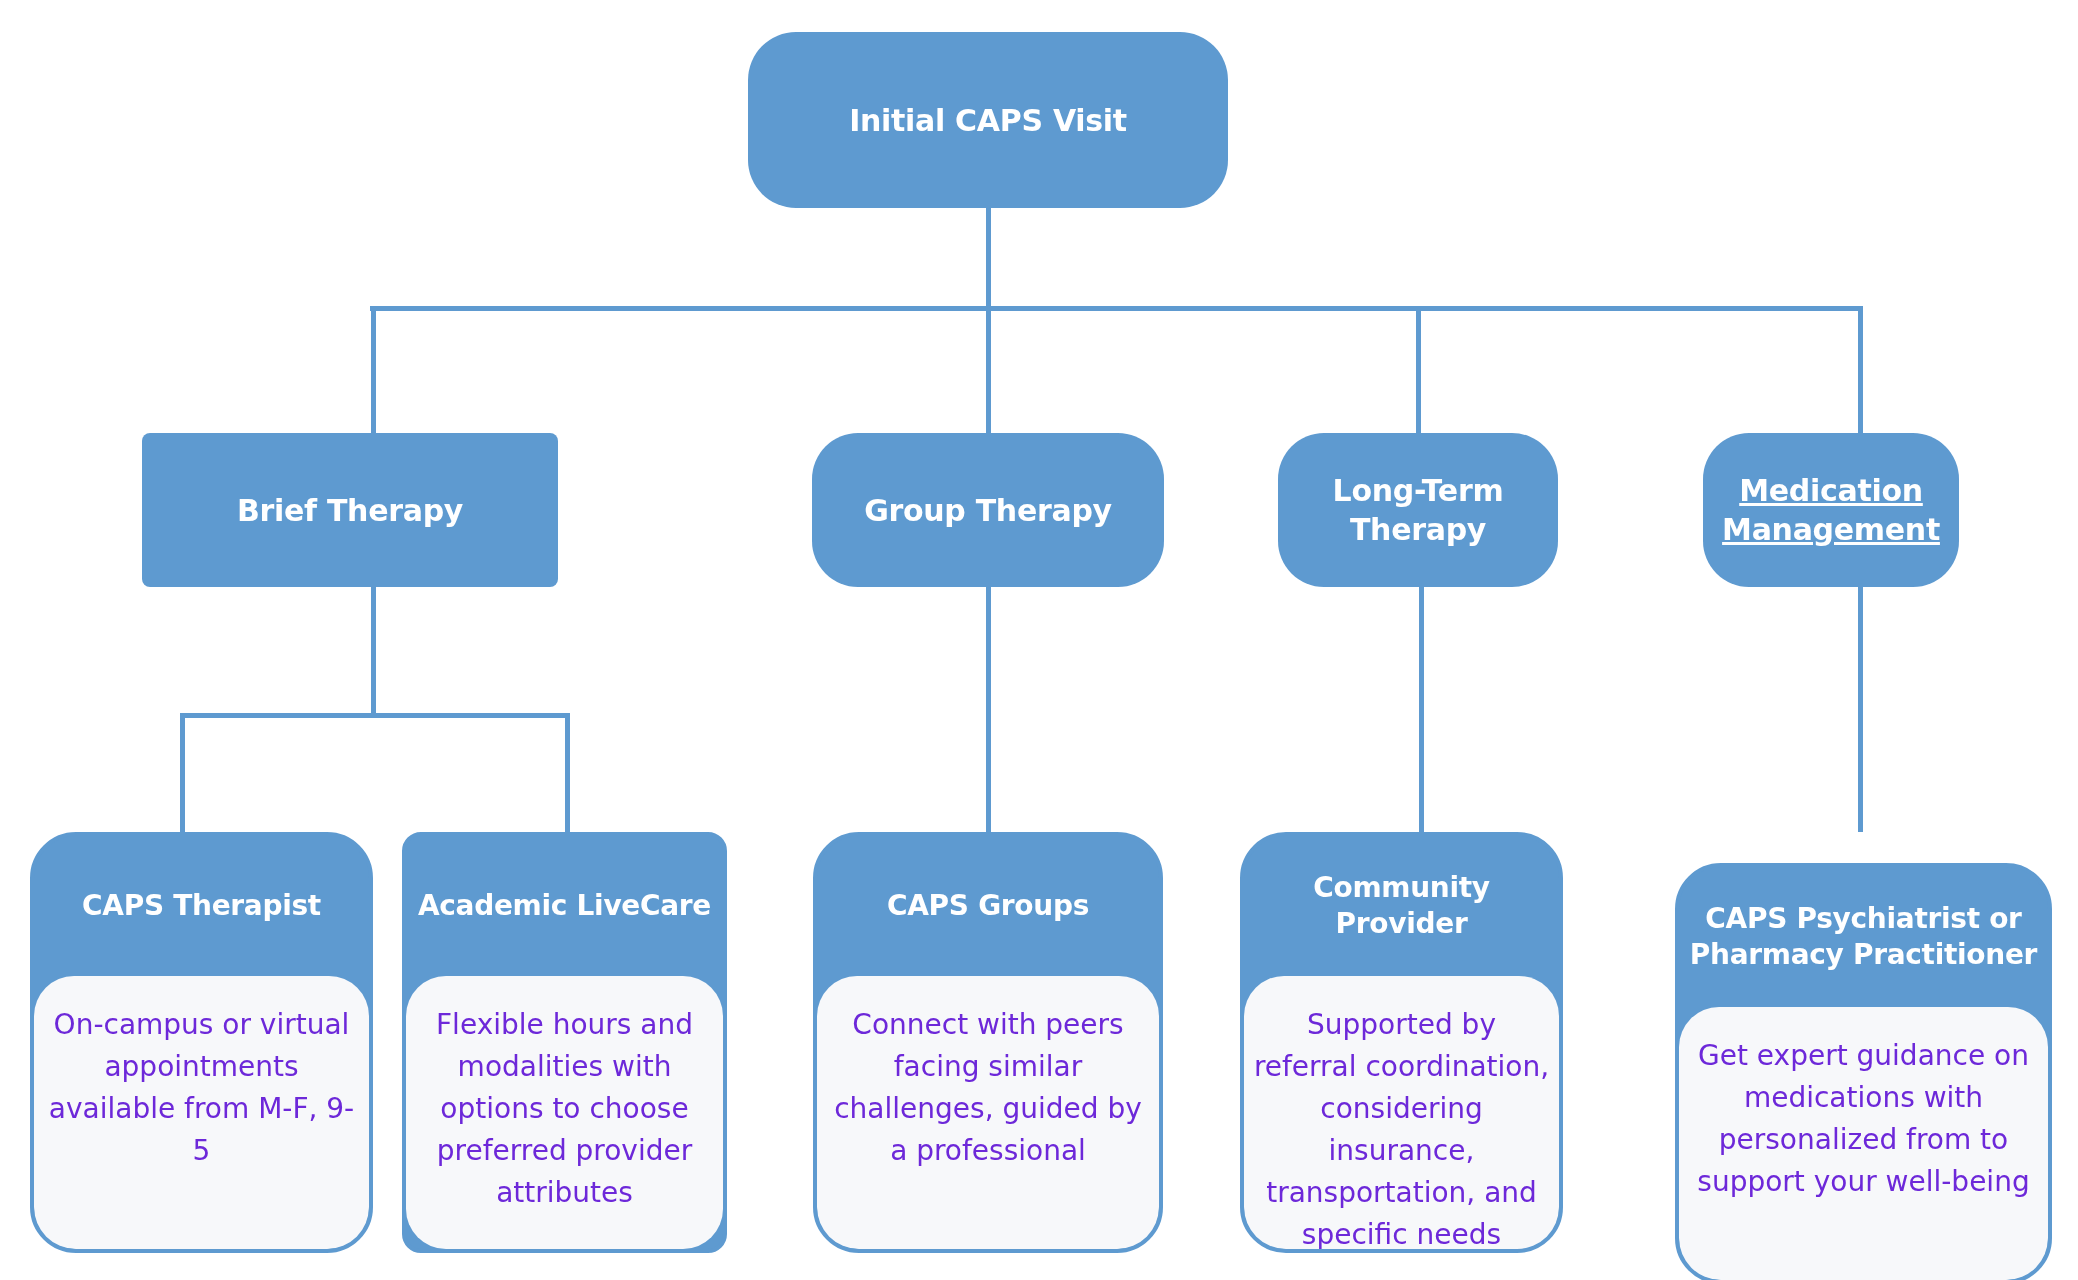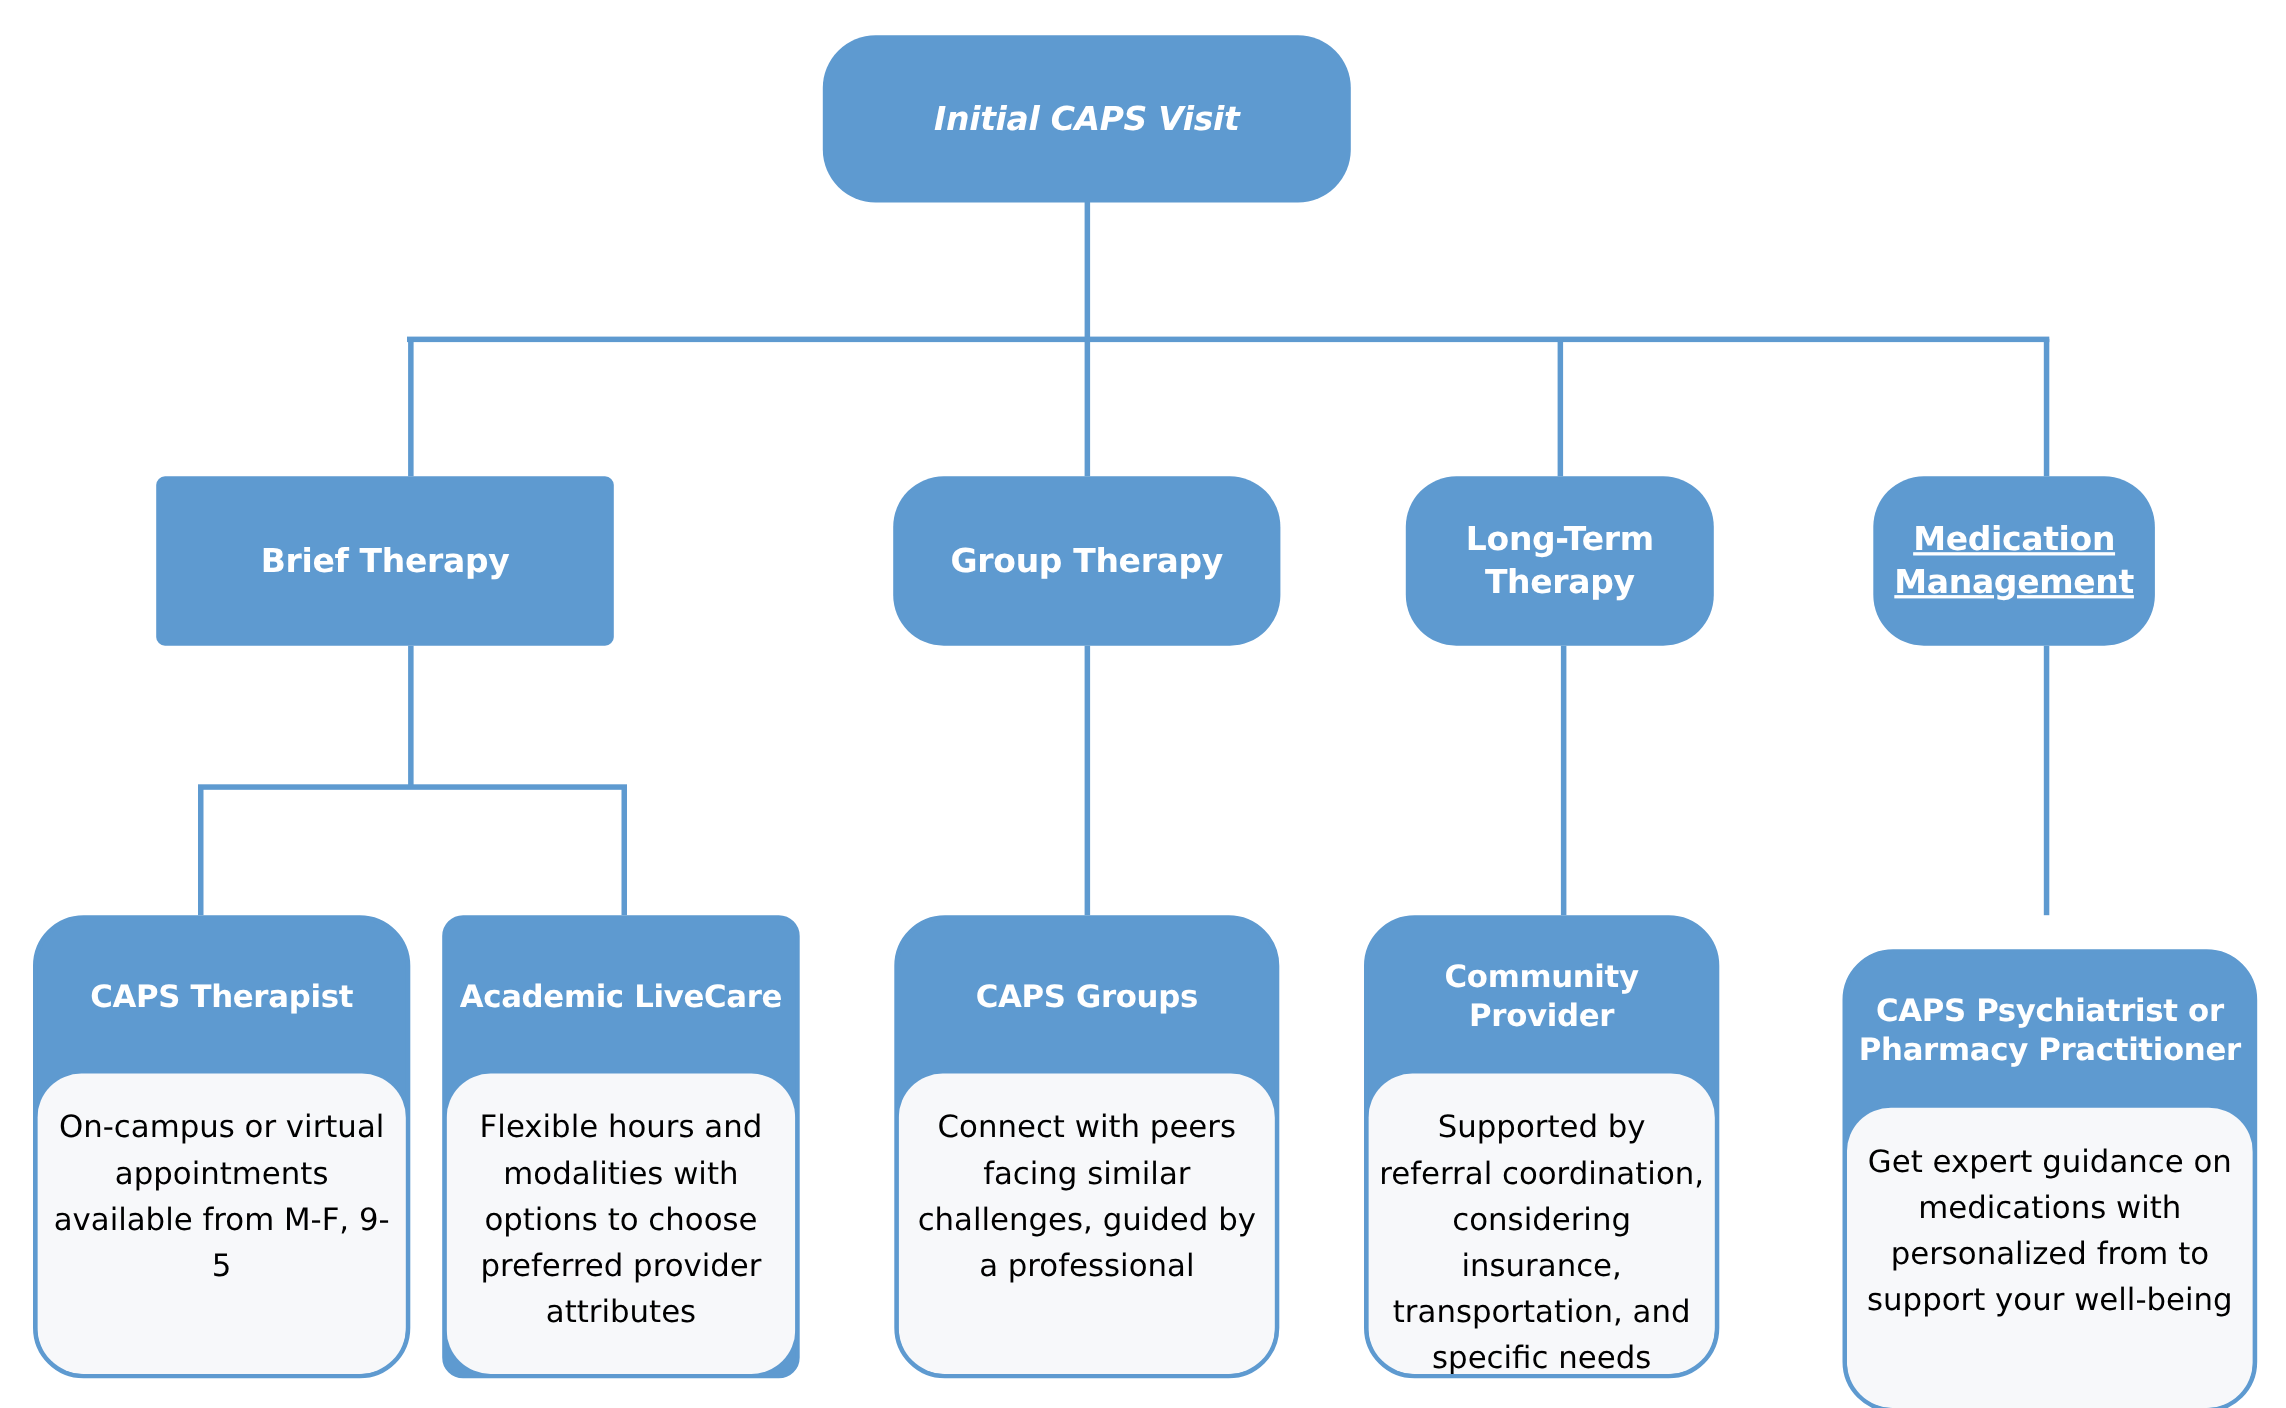--- a/index.html
+++ b/index.html
@@ -59,21 +59,21 @@
     padding: 0 8px;
   }
   .leaf-body {
     position: absolute;
     top: 140px;
     left: 0;
     right: 0;
     bottom: 0;
     background: #f7f8fa;
     border-radius: 40px;
-    color: #000000;
+    color: #6d28d9;
     font-size: 28px;
     line-height: 42px;
     text-align: center;
     padding: 28px 8px 0;
     box-sizing: border-box;
   }
 </style>
 </head>
 <body>
 
@@ -86,21 +86,21 @@
   <div class="line" style="left:1416px; top:308px; width:5px;    height:125px;"></div>
   <div class="line" style="left:1858px; top:308px; width:5px;    height:125px;"></div>
   <div class="line" style="left:371px;  top:587px; width:5px;    height:130px;"></div>
   <div class="line" style="left:180px;  top:713px; width:390px;  height:5px;"></div>
   <div class="line" style="left:180px;  top:716px; width:5px;    height:116px;"></div>
   <div class="line" style="left:565px; top:716px; width:5px;    height:116px;"></div>
   <div class="line" style="left:986px;  top:587px; width:5px;    height:245px;"></div>
   <div class="line" style="left:1419px; top:587px; width:5px;  height:245px;"></div>
   <div class="line" style="left:1858px; top:587px; width:5px;   height:245px;"></div>
 
-  <div class="node" style="left:748px; top:32px; width:480px; height:152px;font-style:italic;">
+  <div class="node" style="left:748px; top:32px; width:480px; height:176px;">
     <span>Initial CAPS Visit</span>
   </div>
 
   <div class="node" style="left:142px; top:433px; width:416px; height:154px; border-radius:8px;">
     <span>Brief Therapy</span>
   </div>
   <div class="node" style="left:812px; top:433px; width:352px; height:154px; border-radius:46px;align-items:center;">
     <span>Group Therapy</span>
   </div>
   <div class="node" style="left:1278px; top:433px; width:280px; height:154px; border-radius:46px;">

